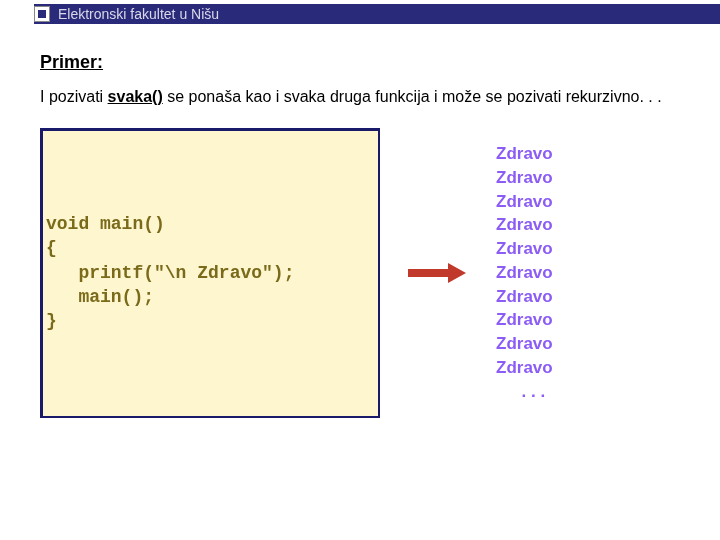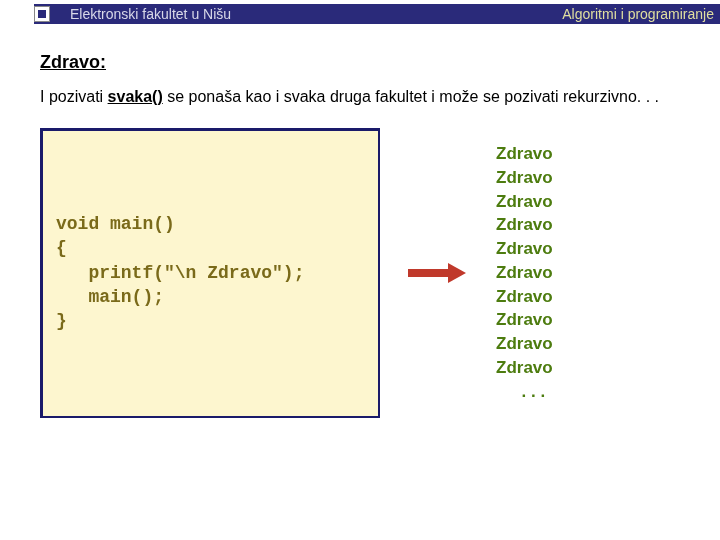--- a/index.html
+++ b/index.html
@@ -19,21 +19,21 @@
   .header-bar {
     position: absolute;
     left: 34px;
     right: 0;
     top: 4px;
     height: 20px;
     background: #2a2a7a;
     display: flex;
     align-items: center;
     justify-content: space-between;
-    padding: 0 6px 0 36px;
+    padding: 0 6px 0 24px;
   }
   .header-left {
     color: #d8d8e8;
     font-size: 14px;
   }
   .header-right {
     color: #e0dfa0;
     font-size: 14px;
   }
   .bullet-outer {
@@ -79,21 +79,21 @@
     gap: 18px;
     margin-top: 20px;
   }
   .code-box {
     width: 340px;
     height: 290px;
     background: #fdf6cf;
     border: 2px solid #1a1a6a;
     display: flex;
     align-items: center;
-    padding: 0 14px;
+    padding: 0 4px;
     box-shadow: 1px 1px 0 #1a1a6a inset;
   }
   .code-pre {
     font-family: "Courier New", Courier, monospace;
     font-size: 18px;
     font-weight: bold;
     color: #7a6a1a;
     white-space: pre;
     line-height: 1.35;
   }
@@ -122,45 +122,44 @@
     width: 0;
     height: 0;
     border-top: 10px solid transparent;
     border-bottom: 10px solid transparent;
     border-left: 18px solid #c0392b;
   }
   .output-col {
     font-family: Arial, Helvetica, sans-serif;
     font-size: 17px;
     font-weight: bold;
-    color: #4d7c0f;
+    color: #8b5cf6;
     line-height: 1.4;
     text-align: center;
   }
   .output-ellipsis {
     padding-left: 18px;
   }
 </style>
 </head>
 <body>
 
 <div class="header">
   <div class="header-bar">
     <span class="header-left">Elektronski fakultet u Nišu</span>
-    <span class="header-right">Algoritmi i programiranje</span>
   </div>
   <div class="bullet-outer">
     <div class="bullet-inner"></div>
   </div>
 </div>
 
 <div class="content">
-  <div class="primer-title">Zdravo:</div>
+  <div class="primer-title">Primer:</div>
   <div class="primer-desc">
-    <span>I pozivati </span><span class="main-bold">svaka()</span><span> se ponaša kao i svaka druga fakultet i može se pozivati rekurzivno. . .</span>
+    <span>I pozivati </span><span class="main-bold">svaka()</span><span> se ponaša kao i svaka druga funkcija i može se pozivati rekurzivno. . .</span>
   </div>
 
   <div class="body-row">
     <div class="code-box">
       <pre class="code-pre">void main()
 {
    printf("\n Zdravo");
    main();
 }</pre>
     </div>

